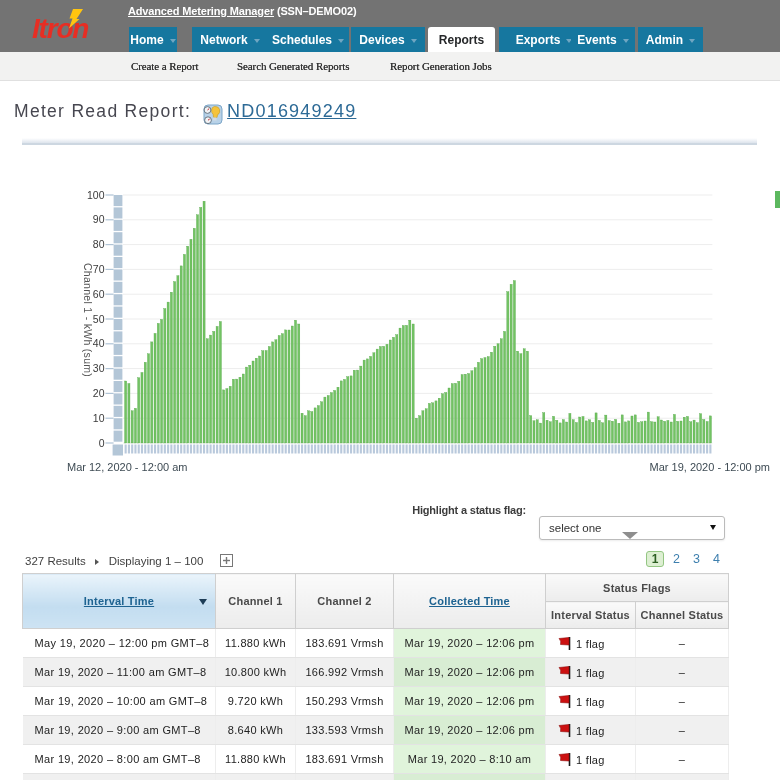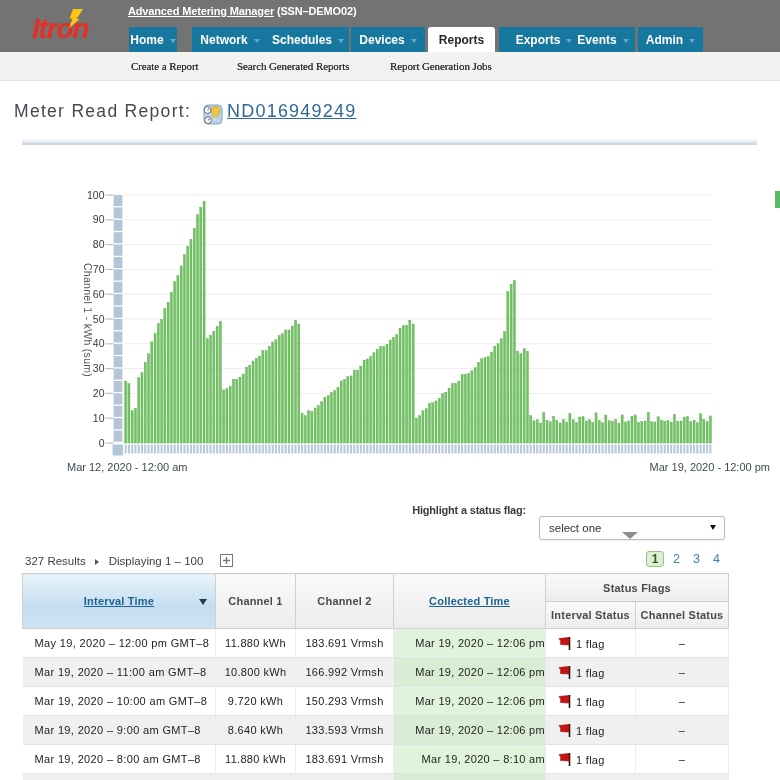--- a/index.html
+++ b/index.html
@@ -45,21 +45,21 @@
 #tbl { position:absolute; left:22px; top:573px; border-collapse:collapse; table-layout:fixed; }
 #tbl th { background:linear-gradient(#fafafa, #ececec); border:1px solid #cfcfcf; font-size:11px;
   color:#4a4a4a; font-weight:bold; text-align:center; letter-spacing:.2px; }
 #tbl th.it { background:linear-gradient(#eaf4fb, #c3ddf0 60%, #cde3f3); position:relative; }
 #tbl th a { color:#1e6391; }
 #tbl td { font-size:11px; color:#222; border-bottom:1px solid #e3e3e3; border-right:1px solid #ededed;
   height:29px; padding:0; letter-spacing:.3px; }
 #tbl td.lt { padding-left:12px; letter-spacing:.35px; }
 #tbl td.ct { text-align:center; }
 #tbl tr.alt td { background:#f0f0f0; }
-#tbl td.grn { background:#e0f4db; text-align:right; }
+#tbl td.grn { background:#e0f4db; text-align:center; }
 #tbl tr.alt td.grn { background:#d8edd3; }
 #tbl td.fl { padding-left:12px; }
 .sorttri { position:absolute; right:8px; top:25px; width:0; height:0; border-left:4.5px solid transparent;
   border-right:4.5px solid transparent; border-top:6px solid #1d3d57; }
 .flag { display:inline-block; vertical-align:-3px; margin-right:4px; }
 </style></head><body>
 <div id="hdr">
   <svg id="logo" width="75" height="38" viewBox="0 0 75 38">
     <text x="1" y="32" font-family="Liberation Sans" font-size="28" font-weight="bold" font-style="italic" fill="#e62e24" letter-spacing="-1.2">Itron</text>
     <polygon points="42,3 52,3 45.5,13 48.5,13 38,22.5 41.5,12.5 38.5,12.5" fill="#ffc510"></polygon>

